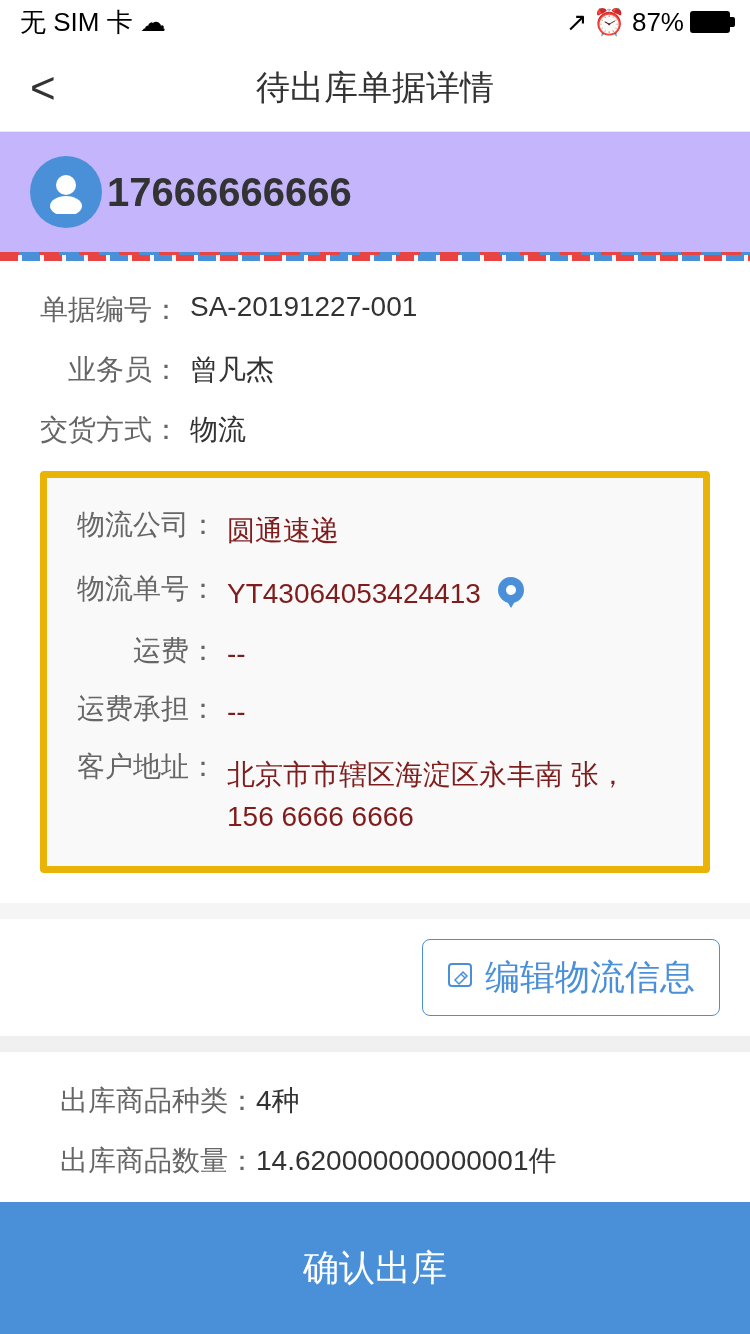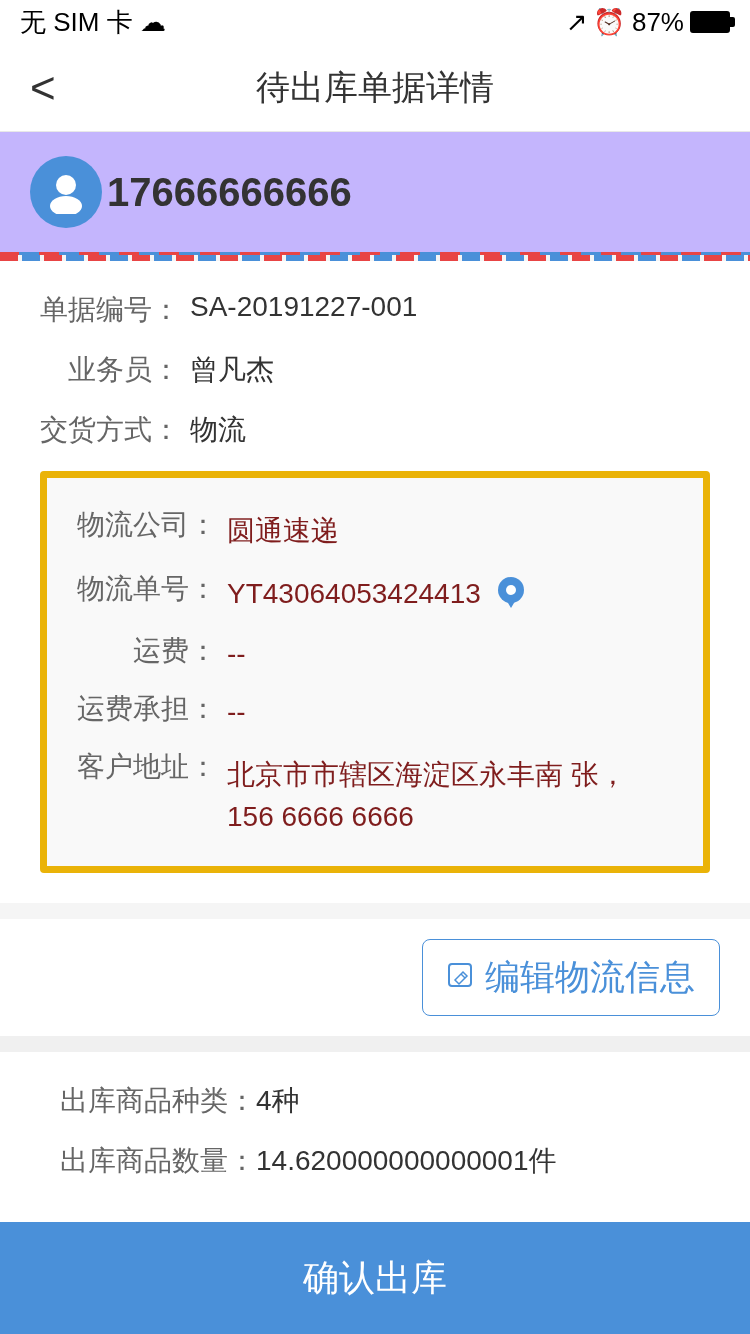--- a/index.html
+++ b/index.html
@@ -243,21 +243,21 @@
       background: #fff;
       cursor: pointer;
     }
 
     
     .confirm-btn-bar {
       position: fixed;
       bottom: 0;
       left: 0;
       width: 750px;
-      height: 112px;
+      height: 132px;
       background: #4a90d9;
       display: flex;
       align-items: center;
       justify-content: center;
       cursor: pointer;
     }
     .confirm-btn-text {
       font-size: 36px;
       color: #fff;
       font-weight: 500;

